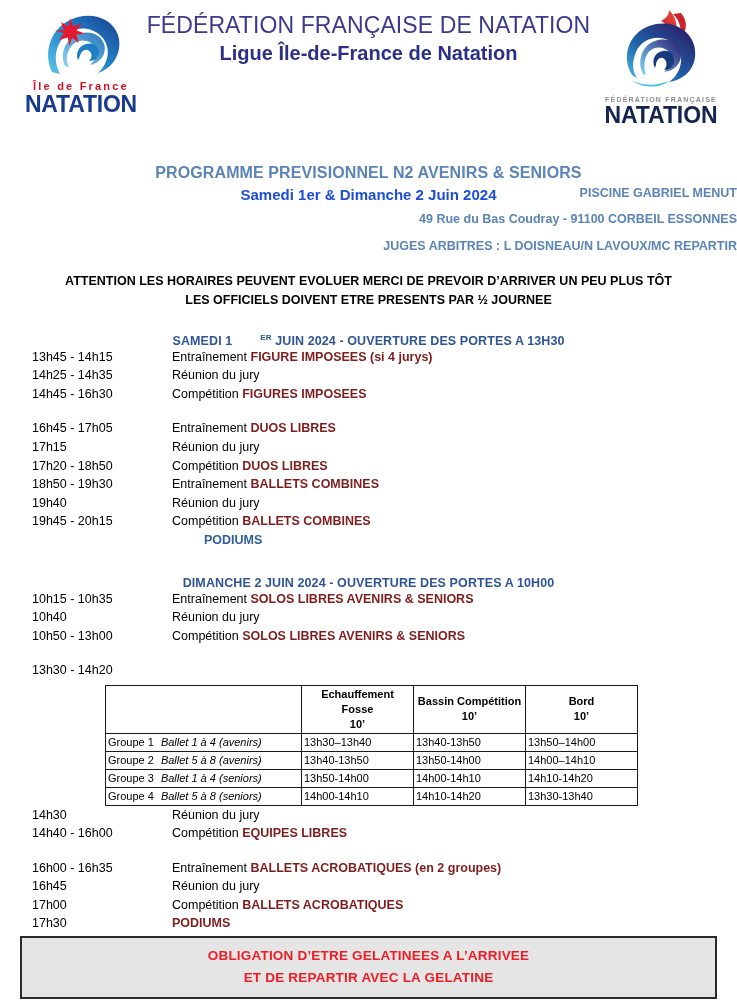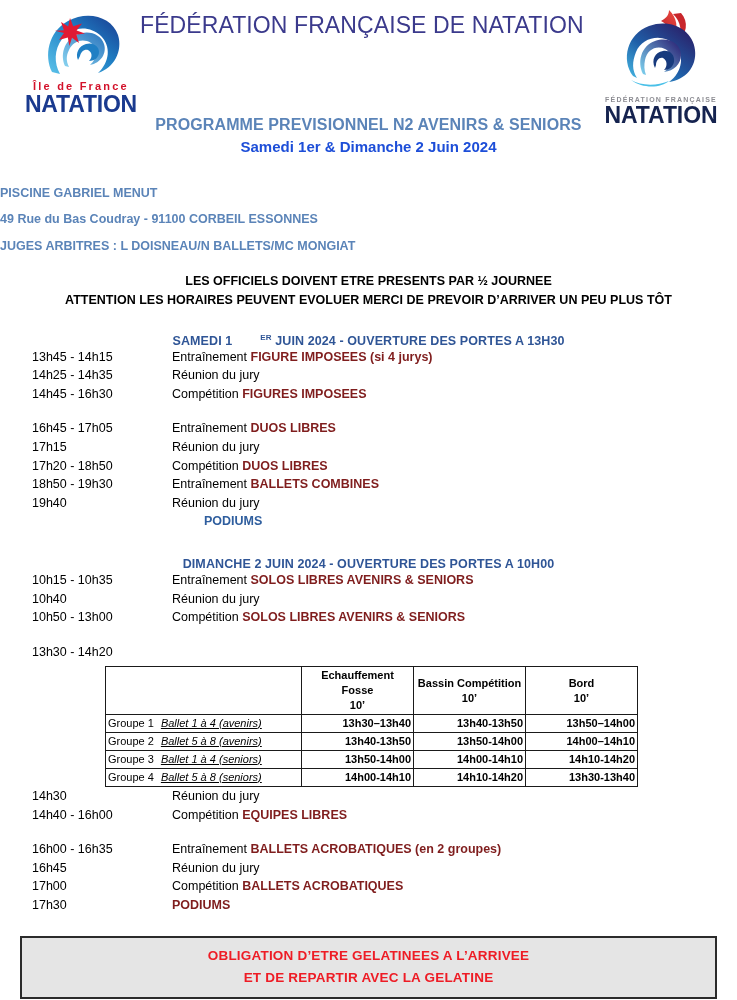--- a/index.html
+++ b/index.html
@@ -75,21 +75,21 @@
     color: #15234f;
     line-height: 1;
     margin-top: 1px;
   }
 
   .title-block {
     position: absolute;
     left: 140px;
     right: 140px;
     top: 12px;
-    text-align: left;
+    text-align: center;
   }
   .title-line1 {
     font-size: 23px;
     color: #3b3a8c;
     letter-spacing: 0.1px;
     line-height: 1.2;
     white-space: nowrap;
   }
   .title-line2 {
     font-size: 20px;
@@ -105,31 +105,32 @@
     right: 0;
     top: 113px;
     text-align: center;
   }
   .programme-line1 {
     font-size: 16px;
     font-weight: bold;
     color: #5b84b8;
     letter-spacing: 0.1px;
     line-height: 1.45;
+    margin-top: 48px;
   }
   .programme-line2 {
     font-size: 15px;
     font-weight: bold;
     color: #1d4ed8;
     line-height: 1.5;
   }
 
   
   .venue {
-    text-align: left;
+    text-align: right;
     margin-top: 10px;
   }
   .venue div {
     font-size: 12.5px;
     font-weight: bold;
     color: #5b84b8;
     line-height: 2.1;
   }
 
   
@@ -222,22 +223,22 @@
   table.group-table tbody td {
     height: 15px;
     line-height: 15px;
   }
   td.grp-cell {
     text-align: left;
     padding-left: 5px;
     white-space: nowrap;
   }
   td.grp-cell .grp-name { font-style: normal; }
-  td.grp-cell .grp-desc { font-style: italic; padding-left: 7px; text-decoration: underline; }
-  td.time-cell { text-align: right; font-weight: bold; }
+  td.grp-cell .grp-desc { font-style: italic; padding-left: 7px; }
+  td.time-cell { text-align: left; }
 
   
   .footer-box {
     position: absolute;
     left: 20px;
     right: 20px;
     top: 936px;
     border: 2px solid #2b2b2b;
     background: #e5e5e5;
     padding: 7px 0 9px 0;
@@ -277,20 +278,21 @@
           <path d="M32 10 l3.2 8.3 L44 15.5 l-5.4 7 L47 25.5 l-8.6 1.2 L41 35 l-7-5.2 L31.4 38 l-1.6-8.6 L21 32 l5-7 L17 22.8 l8.9-.6 L23 14 l7.2 4.4 Z"></path>
         </g>
       </svg>
     </div>
     <div class="idf-sub">Île de France</div>
     <div class="idf-main">NATATION</div>
   </div>
 
   <div class="title-block">
     <div class="title-line1">FÉDÉRATION FRANÇAISE DE NATATION</div>
+    <div class="title-line2">Ligue Île-de-France de Natation</div>
   </div>
 
   <div class="logo-right">
     <div class="logo-mark ffn-mark">
       <svg viewBox="0 0 96 90" width="96" height="90">
         <defs>
           <linearGradient id="ffng" x1="0" y1="1" x2="0.9" y2="0">
             <stop offset="0%" stop-color="#49c0e8"></stop>
             <stop offset="45%" stop-color="#1f5fa8"></stop>
             <stop offset="100%" stop-color="#2b1a63"></stop>
@@ -318,26 +320,26 @@
 
   <div class="programme">
     <div class="programme-line1">PROGRAMME PREVISIONNEL N2 AVENIRS &amp; SENIORS</div>
     <div class="programme-line2">Samedi 1er &amp; Dimanche 2 Juin 2024</div>
   </div>
 </div>
 
 <div class="venue">
   <div>PISCINE GABRIEL MENUT</div>
   <div>49 Rue du Bas Coudray - 91100 CORBEIL ESSONNES</div>
-  <div>JUGES ARBITRES : L DOISNEAU/N BALLETS/MC MONGIAT</div>
+  <div>JUGES ARBITRES : L DOISNEAU/N LAVOUX/MC REPARTIR</div>
 </div>
 
 <div class="warning">
+  <div>ATTENTION LES HORAIRES PEUVENT EVOLUER MERCI DE PREVOIR D’ARRIVER UN PEU PLUS TÔT</div>
   <div>LES OFFICIELS DOIVENT ETRE PRESENTS PAR ½ JOURNEE</div>
-  <div>ATTENTION LES HORAIRES PEUVENT EVOLUER MERCI DE PREVOIR D’ARRIVER UN PEU PLUS TÔT</div>
 </div>
 
 <div class="day-heading" id="saturday-heading">
   <span>SAMEDI 1</span><sup>ER</sup><span> JUIN 2024 - OUVERTURE DES PORTES A 13H30</span>
 </div>
 
 <div class="schedule" id="saturday-schedule">
     <div class="sched-row">
       <div class="sched-time">13h45 - 14h15</div>
       <div class="sched-desc"><span>Entraînement </span><span class="hl">FIGURE IMPOSEES (si 4 jurys)</span></div>
@@ -362,20 +364,24 @@
       <div class="sched-time">17h20 - 18h50</div>
       <div class="sched-desc"><span>Compétition </span><span class="hl">DUOS LIBRES</span></div>
     </div>
     <div class="sched-row">
       <div class="sched-time">18h50 - 19h30</div>
       <div class="sched-desc"><span>Entraînement </span><span class="hl">BALLETS COMBINES</span></div>
     </div>
     <div class="sched-row">
       <div class="sched-time">19h40</div>
       <div class="sched-desc"><span>Réunion du jury</span></div>
+    </div>
+    <div class="sched-row">
+      <div class="sched-time">19h45 - 20h15</div>
+      <div class="sched-desc"><span>Compétition </span><span class="hl">BALLETS COMBINES</span></div>
     </div>
     <div class="sched-sub">PODIUMS</div>
   </div>
 
 <div class="day-heading" id="sunday-heading">DIMANCHE 2 JUIN 2024 - OUVERTURE DES PORTES A 10H00</div>
 
 <div class="schedule" id="sunday-schedule-top">
     <div class="sched-row">
       <div class="sched-time">10h15 - 10h35</div>
       <div class="sched-desc"><span>Entraînement </span><span class="hl">SOLOS LIBRES AVENIRS &amp; SENIORS</span></div>

